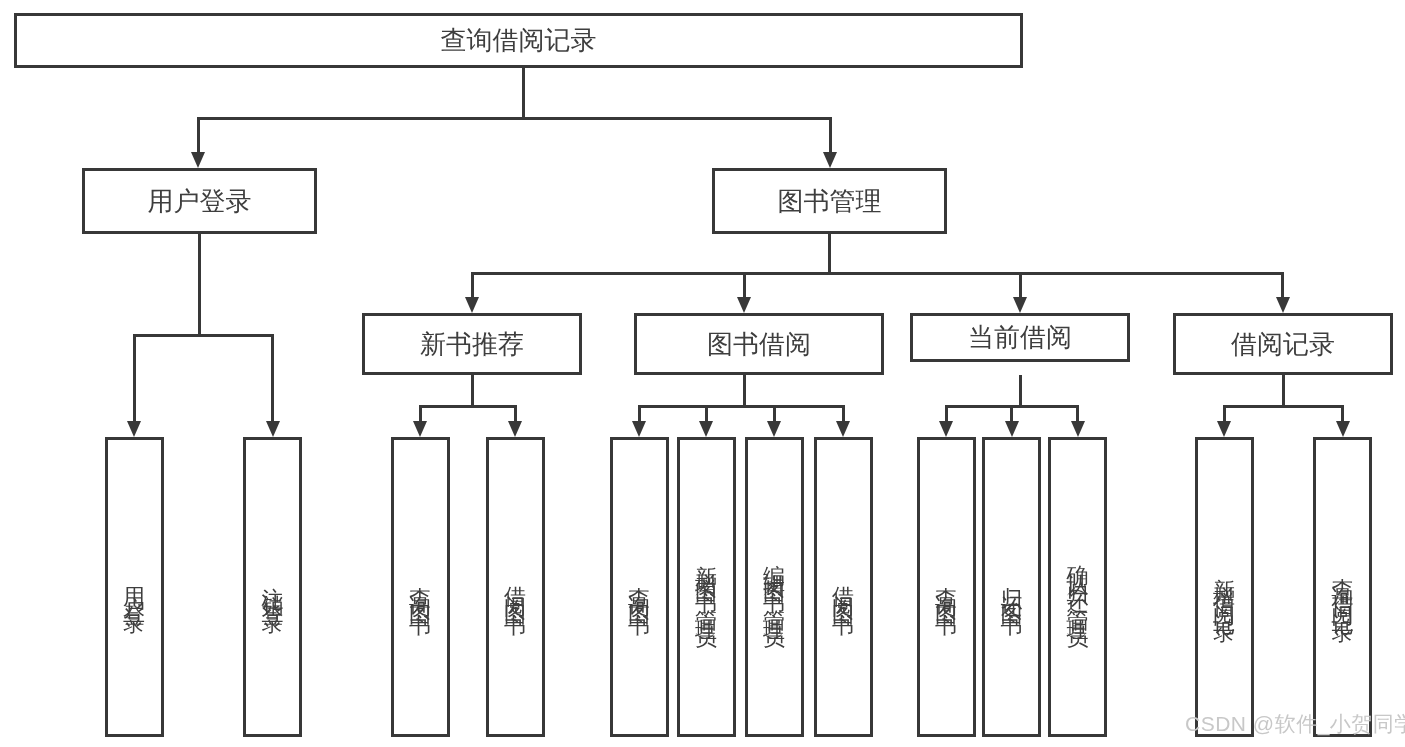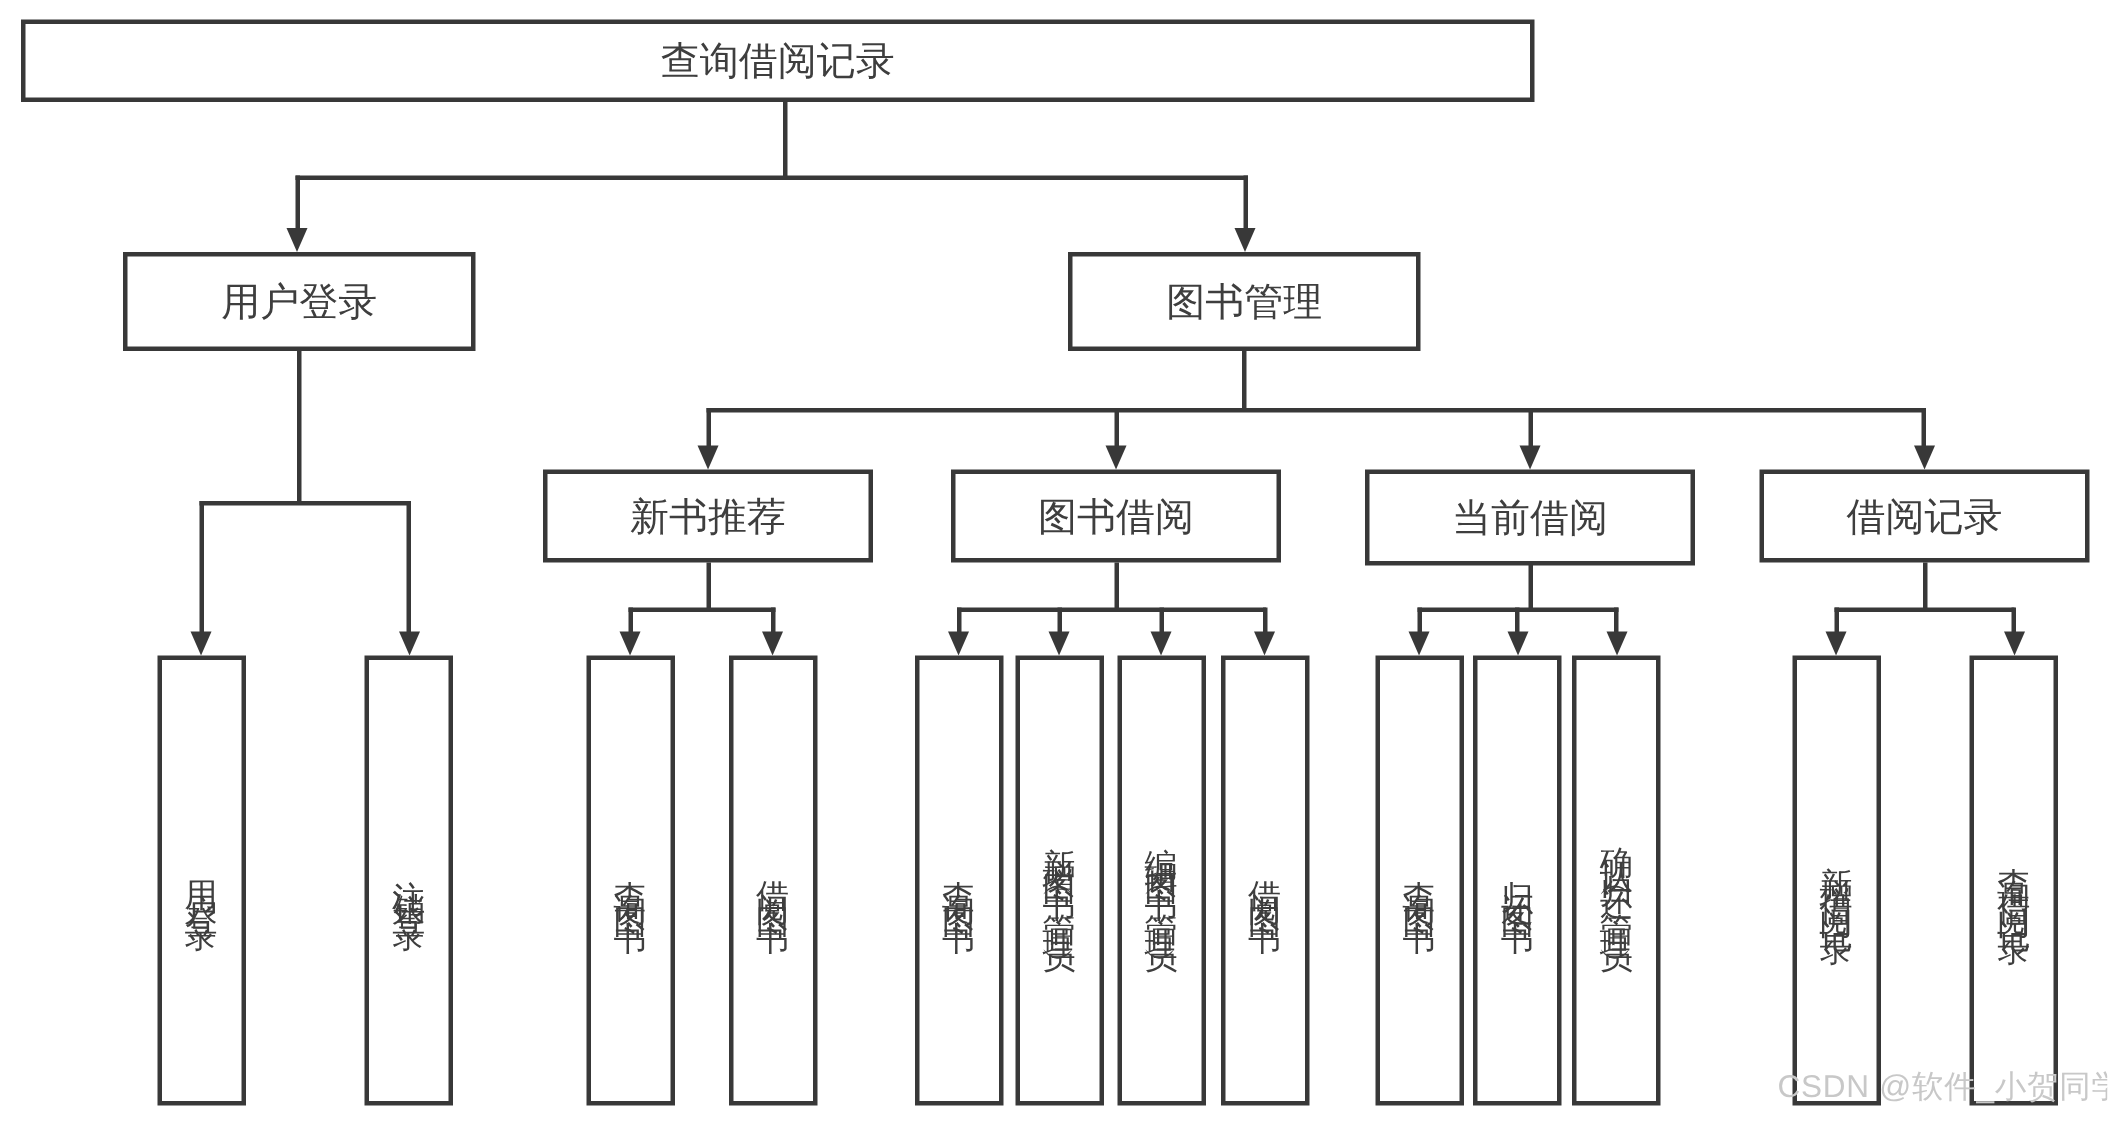--- a/index.html
+++ b/index.html
@@ -35,23 +35,23 @@
 <div id="canvas">
 
   <div class="node" style="left:14px;top:13px;width:1009px;height:55px">查询借阅记录</div>
 
   <div class="node" style="left:82px;top:168px;width:235px;height:66px">用户登录</div>
 
   <div class="node" style="left:712px;top:168px;width:235px;height:66px">图书管理</div>
 
   <div class="node" style="left:362px;top:313px;width:220px;height:62px">新书推荐</div>
 
-  <div class="node" style="left:634px;top:313px;width:220px;height:62px">图书借阅</div>
+  <div class="node" style="left:634px;top:313px;width:250px;height:62px">图书借阅</div>
 
-  <div class="node" style="left:910px;top:313px;width:220px;height:64px">当前借阅</div>
+  <div class="node" style="left:910px;top:313px;width:220px;height:49px">当前借阅</div>
 
   <div class="node" style="left:1173px;top:313px;width:220px;height:62px">借阅记录</div>
 
   <div class="node leaf" style="left:104.5px;top:437px;width:59px;height:300px">用户登录</div>
   <div class="node leaf" style="left:243px;top:437px;width:59px;height:300px">注销登录</div>
 
   <div class="node leaf" style="left:390.5px;top:437px;width:59px;height:300px">查询图书</div>
   <div class="node leaf" style="left:485.5px;top:437px;width:59px;height:300px">借阅图书</div>
 
   <div class="node leaf" style="left:609.5px;top:437px;width:59px;height:300px">查询图书</div>

